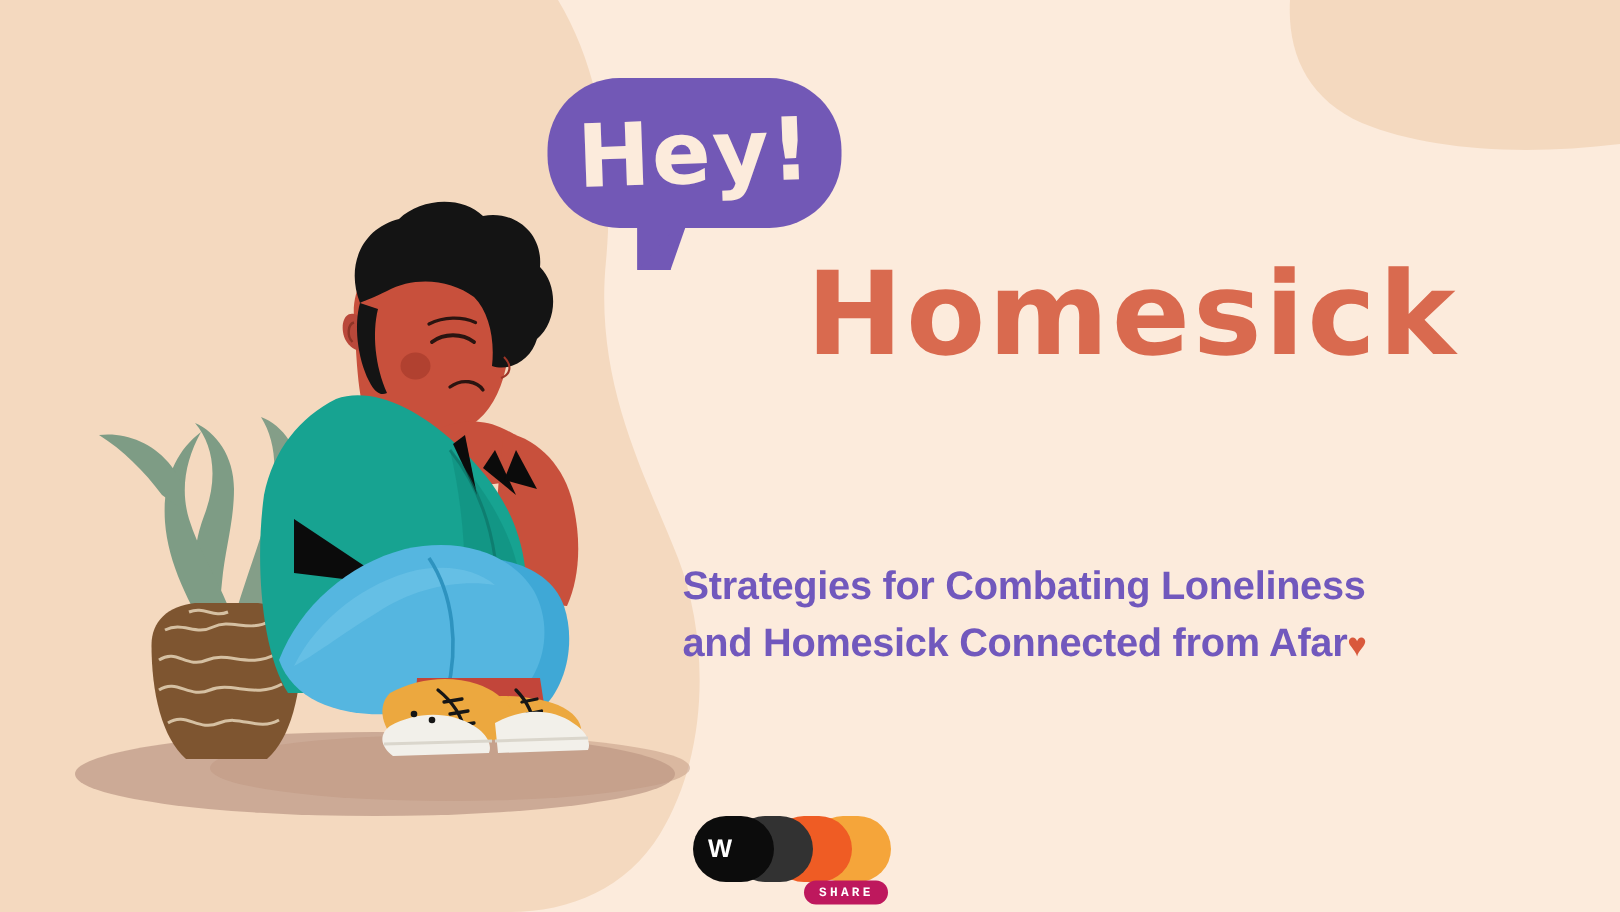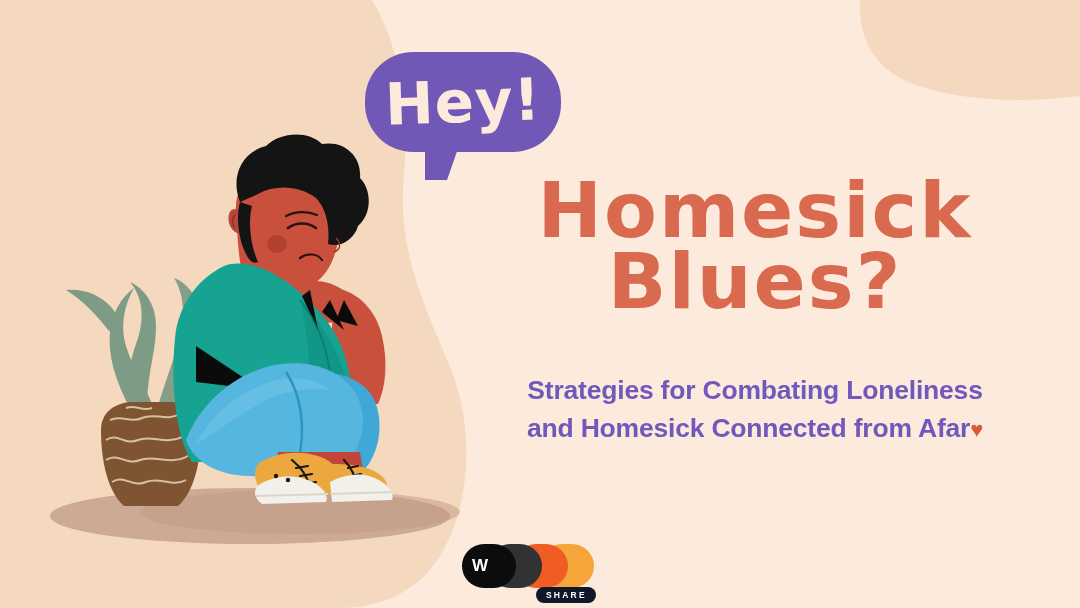--- a/index.html
+++ b/index.html
@@ -87,21 +87,21 @@
     z-index: 8;
   }
   .headline .l2 { display:block; }
 
   
   .subtitle {
     position: absolute;
     left: 455px;
     top: 372px;
     width: 600px;
-    text-align: center;
+    text-align: left;
     color: #7158BD;
     font-family: "Liberation Sans", sans-serif;
     font-weight: bold;
     font-size: 26.5px;
     line-height: 1.42;
     letter-spacing: -0.2px;
     z-index: 8;
   }
   .heart { color:#D9593C; font-size: 22px; }
 
@@ -131,29 +131,29 @@
     font-family: "Liberation Sans", sans-serif;
   }
   .logo .p1 { left: 0px;  background:#0C0C0C; z-index:4; }
   .logo .p2 { left: 26px; background:#323232; z-index:3; }
   .logo .p3 { left: 52px; background:#EF5C24; z-index:2; }
   .logo .p4 { left: 78px; background:#F5A53A; z-index:1; }
   .logo .share {
     position:absolute;
     left: 74px;
     top: 43px;
-    background:#0f172a;
+    background:#be185d;
     color:#fff;
     font-size: 8.5px;
     font-weight:bold;
     letter-spacing: 2.2px;
     padding: 3px 9px 3px 10px;
     border-radius: 9px;
     z-index: 6;
-    font-family: Liberation Sans, sans-serif;
+    font-family: Liberation Mono, monospace;
   }
 </style>
 </head>
 <body>
 
 <div id="poster">
 
   <svg class="bg-layer" viewBox="0 0 1080 608" preserveAspectRatio="none">
     <defs>
       <filter id="grain">
@@ -362,21 +362,20 @@
       <circle cx="288" cy="480" r="2.2" fill="#161616"></circle>
     </g>
   </svg>
 
   <div class="bubble"></div>
   <div class="bubble-tail"></div>
   <div class="bubble-text">Hey!</div>
 
   <div class="headline">
     <span class="l1">Homesick</span>
-    <span class="l2">Blues?</span>
   </div>
 
   <div class="subtitle">
     <span>Strategies for Combating Loneliness</span><br>
     <span>and Homesick Connected from Afar</span><span class="heart">♥</span>
   </div>
 
   <div class="logo">
     <div class="pill p4">
         <span>U</span>

